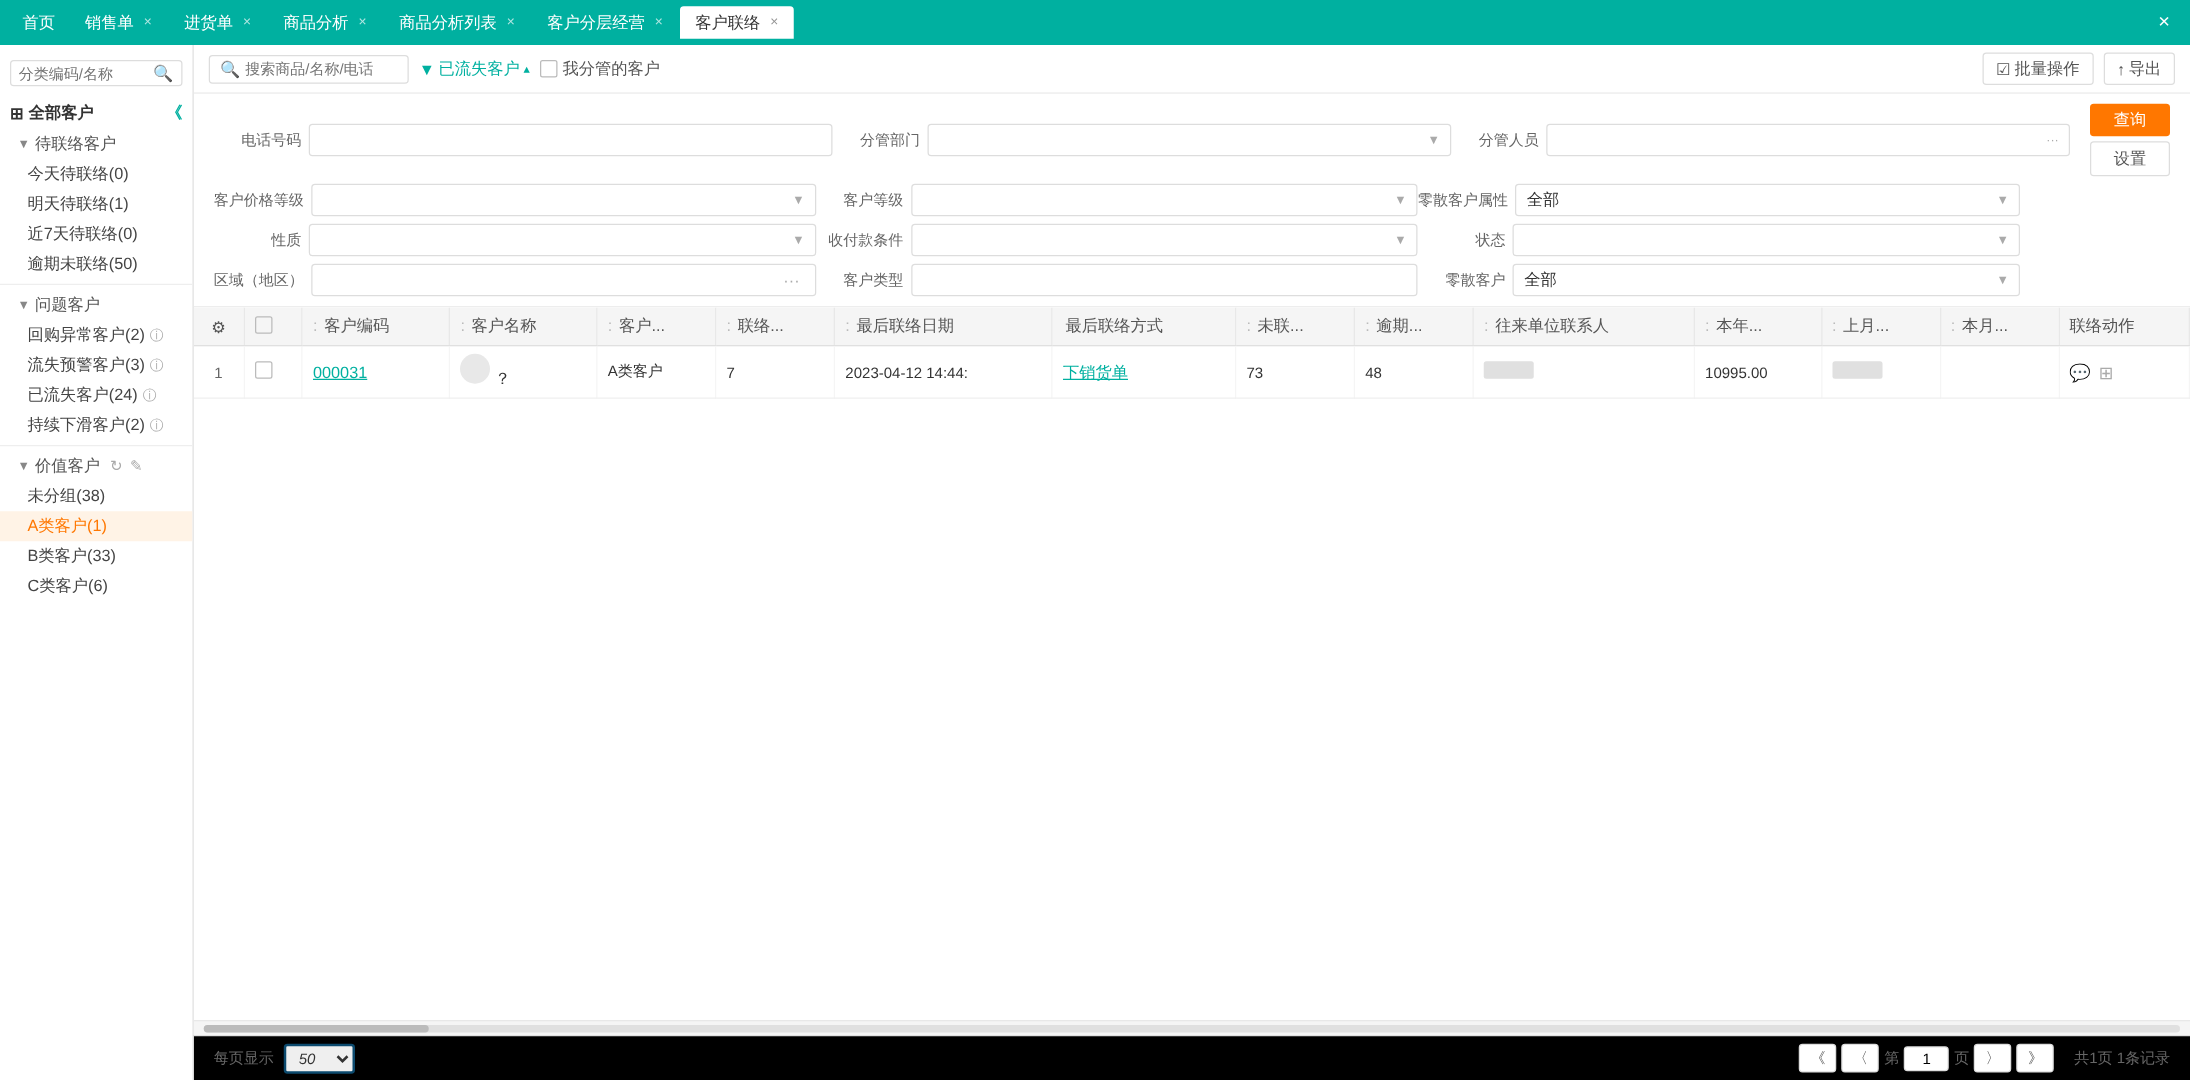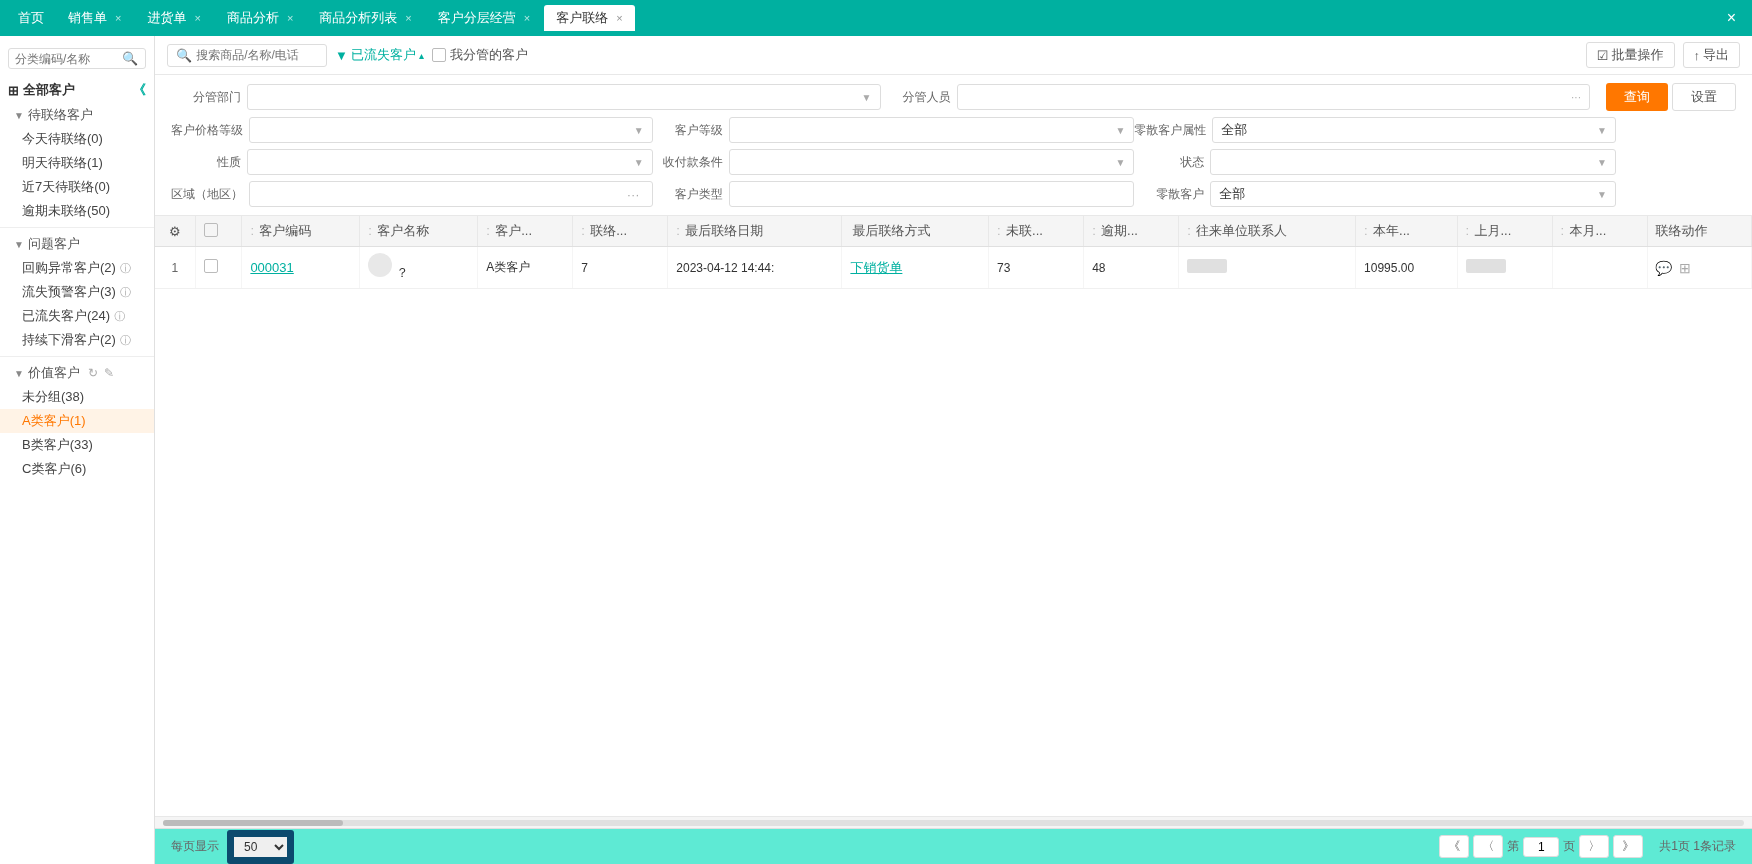--- a/index.html
+++ b/index.html
@@ -114,21 +114,21 @@
     .select-display .chevron { color: #aaa; font-size: 10px; }
     .filter-dots { color: #aaa; padding: 0 4px; cursor: pointer; }
     .adv-filter-row .btn-query {
       background: #ff7700; color: #fff; border: none;
       padding: 4px 18px; border-radius: 3px; cursor: pointer; font-size: 13px;
     }
     .adv-filter-row .btn-setting {
       border: 1px solid #ddd; background: #fff; color: #555;
       padding: 4px 18px; border-radius: 3px; cursor: pointer; font-size: 13px; text-align: right;
     }
-    .btn-group-right { display: flex; gap: 4px; margin-left: 16px; }
+    .btn-group-right { display: flex; flex-direction: column; gap: 4px; margin-left: 16px; }
 
     
     .table-area { flex: 1; overflow: auto; background: #fff; }
     table { width: 100%; border-collapse: collapse; }
     thead tr { background: #f5f5f5; }
     th {
       padding: 6px 8px; border-bottom: 1px solid #e0e0e0;
       border-right: 1px solid #e8e8e8;
       font-weight: normal; color: #555; font-size: 12px;
       white-space: nowrap; text-align: left; cursor: pointer;
@@ -141,26 +141,26 @@
       font-size: 12px; color: #333; white-space: nowrap;
     }
     td:first-child { text-align: center; color: #666; }
     .td-link { color: #00b0a0; cursor: pointer; text-decoration: underline; margin-top: 12px; }
     .row-actions { display: flex; gap: 6px; }
     .action-icon { color: #aaa; cursor: pointer; font-size: 14px; }
     .gear-cell { width: 36px; text-align: center; }
 
     
     .bottom-bar {
-      background: #5eead4; border-top: 1px solid #e0e0e0;
+      background: #000000; border-top: 1px solid #e0e0e0;
       padding: 6px 16px; display: flex; align-items: center; gap: 8px;
       height: 36px;
     }
     .page-size-label { color: #666; font-size: 12px; }
-    .page-size-select { border: 7px solid #0c4a6e; border-radius: 3px; padding: 2px 6px; font-size: 12px; color: #333; }
+    .page-size-select { border: 2px solid #0c4a6e; border-radius: 3px; padding: 2px 6px; font-size: 12px; color: #333; font-style: italic; }
     .page-nav { display: flex; align-items: center; gap: 4px; margin-left: auto; }
     .page-btn { border: 1px solid #ddd; background: #fff; padding: 2px 8px; border-radius: 3px; cursor: pointer; color: #555; font-size: 12px; }
     .page-btn:disabled { opacity: 0.4; cursor: default; }
     .page-input { border: 1px solid #ddd; border-radius: 3px; width: 36px; text-align: center; padding: 2px 4px; font-size: 12px; }
     .page-info { color: #666; font-size: 12px; }
     .scrollbar-area { height: 12px; background: #f5f5f5; border-top: 1px solid #e8e8e8; display:flex;align-items:center;padding:0 8px; }
     .scrollbar-track { flex:1; background:#e0e0e0; border-radius:6px; height:6px; position:relative; }
     .scrollbar-thumb { width: 180px; height: 6px; background: #bbb; border-radius: 6px; position:absolute; left:0; }
 
     .checkbox-custom {
@@ -307,20 +307,24 @@
         <button class="btn-export">
           <span>↑</span>
           <span>导出</span>
         </button>
       </div>
     </div>
 
     <div class="adv-filter">
 
       <div class="adv-filter-row">
+        <div class="filter-cell">
+          <span class="filter-label">电话号码</span>
+          <input class="filter-input" type="text" style="">
+        </div>
         <div class="filter-cell">
           <span class="filter-label">分管部门</span>
           <div class="select-display" style="flex:1;">
             <span></span>
             <span class="chevron">▼</span>
           </div>
         </div>
         <div class="filter-cell">
           <span class="filter-label">分管人员</span>
           <div class="select-display" style="flex:1;">

